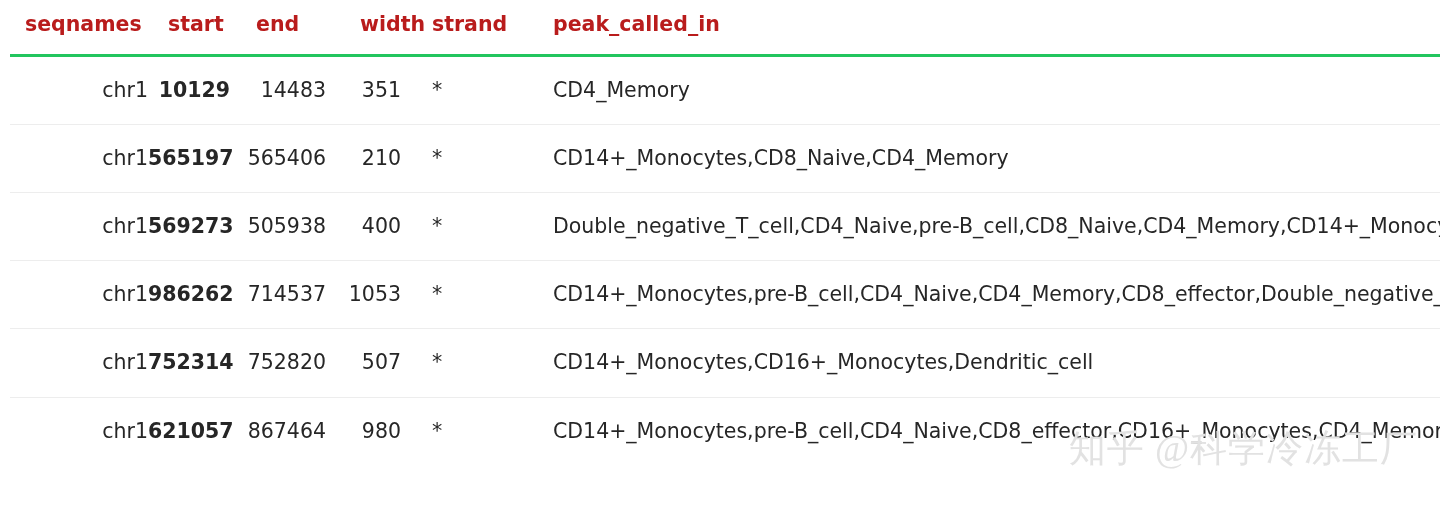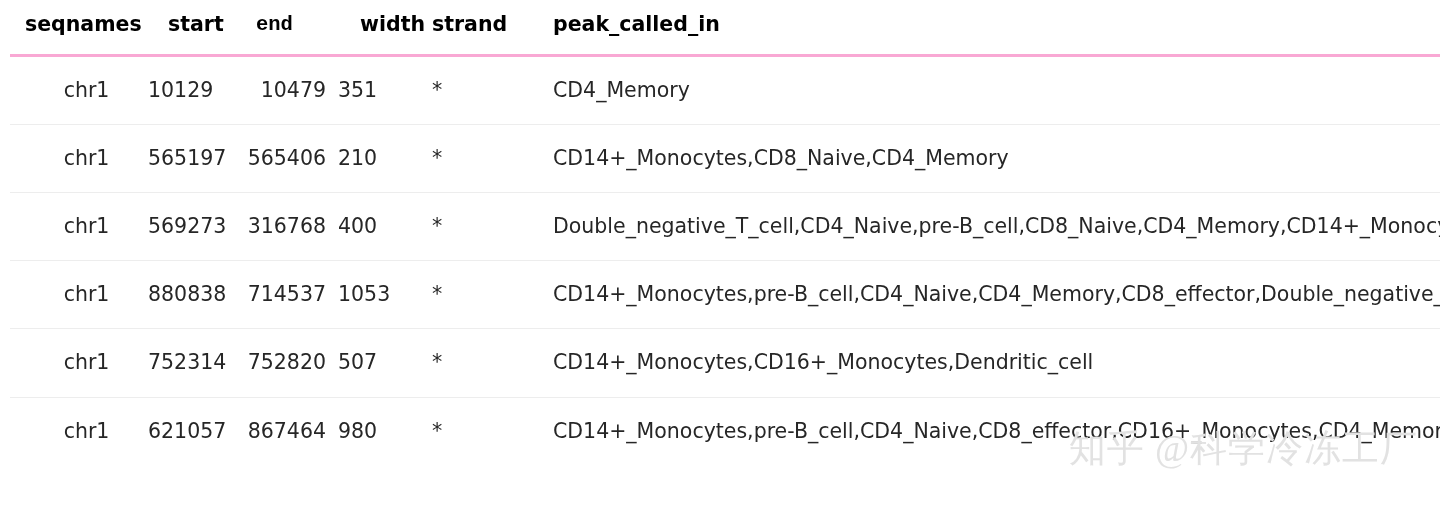--- a/index.html
+++ b/index.html
@@ -36,48 +36,48 @@
   table.peaks-table col.c-seqnames { width: 138px; }
   table.peaks-table col.c-start    { width: 90px; }
   table.peaks-table col.c-end      { width: 100px; }
   table.peaks-table col.c-width    { width: 85px; }
   table.peaks-table col.c-strand   { width: 126px; }
   table.peaks-table col.c-peak     { width: 1231px; }
 
   thead th {
     font-weight: bold;
     font-size: 20.5px;
-    color: #000000;
+    color: #b91c1c;
     padding: 0 0 16px 0;
-    border-bottom: 3px solid #f9a8d4;
+    border-bottom: 3px solid #22c55e;
     vertical-align: bottom;
     line-height: 1.25;
     white-space: nowrap;
   }
   thead th.h-seqnames { text-align: left;  padding-left: 15px; padding-top: 12px; }
   thead th.h-start    { text-align: left;  padding-left: 20px; }
-  thead th.h-end      { text-align: left;  padding-left: 18px; font-family: Liberation Mono, monospace; }
+  thead th.h-end      { text-align: left;  padding-left: 18px; }
   thead th.h-width    { text-align: left;  padding-left: 22px; margin-top: 34px; }
   thead th.h-strand   { text-align: left;  padding-left: 9px; }
   thead th.h-peak     { text-align: left;  padding-left: 4px; }
 
   tbody td {
     font-size: 20.5px;
     color: #262626;
     border-bottom: 1px solid #ededed;
     line-height: 1.62;
     padding: 17px 0 17px 0;
     vertical-align: top;
   }
   tbody tr:last-child td { border-bottom: none; }
 
-  td.d-seqnames { text-align: center;  padding-left: 15px; white-space: nowrap; }
-  td.d-start    { padding-right: 8px; white-space: nowrap; }
+  td.d-seqnames { text-align: right;  padding-left: 15px; white-space: nowrap; }
+  td.d-start    { text-align: right; padding-right: 8px; white-space: nowrap; font-weight: bold; }
   td.d-end      { text-align: right; padding-right: 12px; white-space: nowrap; }
-  td.d-width    { padding-right: 22px; white-space: nowrap; margin-top: 18px; }
+  td.d-width    { text-align: right; padding-right: 22px; white-space: nowrap; margin-top: 18px; }
   td.d-strand   { text-align: left;  padding-left: 9px; white-space: nowrap; }
   td.d-peak     { text-align: left;  padding-left: 4px; word-break: break-word; }
 
   .watermark {
     position: absolute;
     right: 22px;
     top: 424px;
     font-size: 37px;
     letter-spacing: 1px;
     color: #e2e2e2;
@@ -107,44 +107,44 @@
         <th class="h-end">end</th>
         <th class="h-width">width</th>
         <th class="h-strand">strand</th>
         <th class="h-peak">peak_called_in</th>
       </tr>
     </thead>
     <tbody>
       <tr>
         <td class="d-seqnames">chr1</td>
         <td class="d-start">10129</td>
-        <td class="d-end">10479</td>
+        <td class="d-end">14483</td>
         <td class="d-width">351</td>
         <td class="d-strand">*</td>
         <td class="d-peak">CD4_Memory</td>
       </tr>
       <tr>
         <td class="d-seqnames">chr1</td>
         <td class="d-start">565197</td>
         <td class="d-end">565406</td>
         <td class="d-width">210</td>
         <td class="d-strand">*</td>
         <td class="d-peak">CD14+_Monocytes,CD8_Naive,CD4_Memory</td>
       </tr>
       <tr>
         <td class="d-seqnames">chr1</td>
         <td class="d-start">569273</td>
-        <td class="d-end">316768</td>
+        <td class="d-end">505938</td>
         <td class="d-width">400</td>
         <td class="d-strand">*</td>
         <td class="d-peak">Double_negative_T_cell,CD4_Naive,pre-B_cell,CD8_Naive,CD4_Memory,CD14+_Monocytes</td>
       </tr>
       <tr>
         <td class="d-seqnames">chr1</td>
-        <td class="d-start">880838</td>
+        <td class="d-start">986262</td>
         <td class="d-end">714537</td>
         <td class="d-width">1053</td>
         <td class="d-strand">*</td>
         <td class="d-peak">CD14+_Monocytes,pre-B_cell,CD4_Naive,CD4_Memory,CD8_effector,Double_negative_T_cell,CD8_Naive,B_cell</td>
       </tr>
       <tr>
         <td class="d-seqnames">chr1</td>
         <td class="d-start">752314</td>
         <td class="d-end">752820</td>
         <td class="d-width">507</td>

